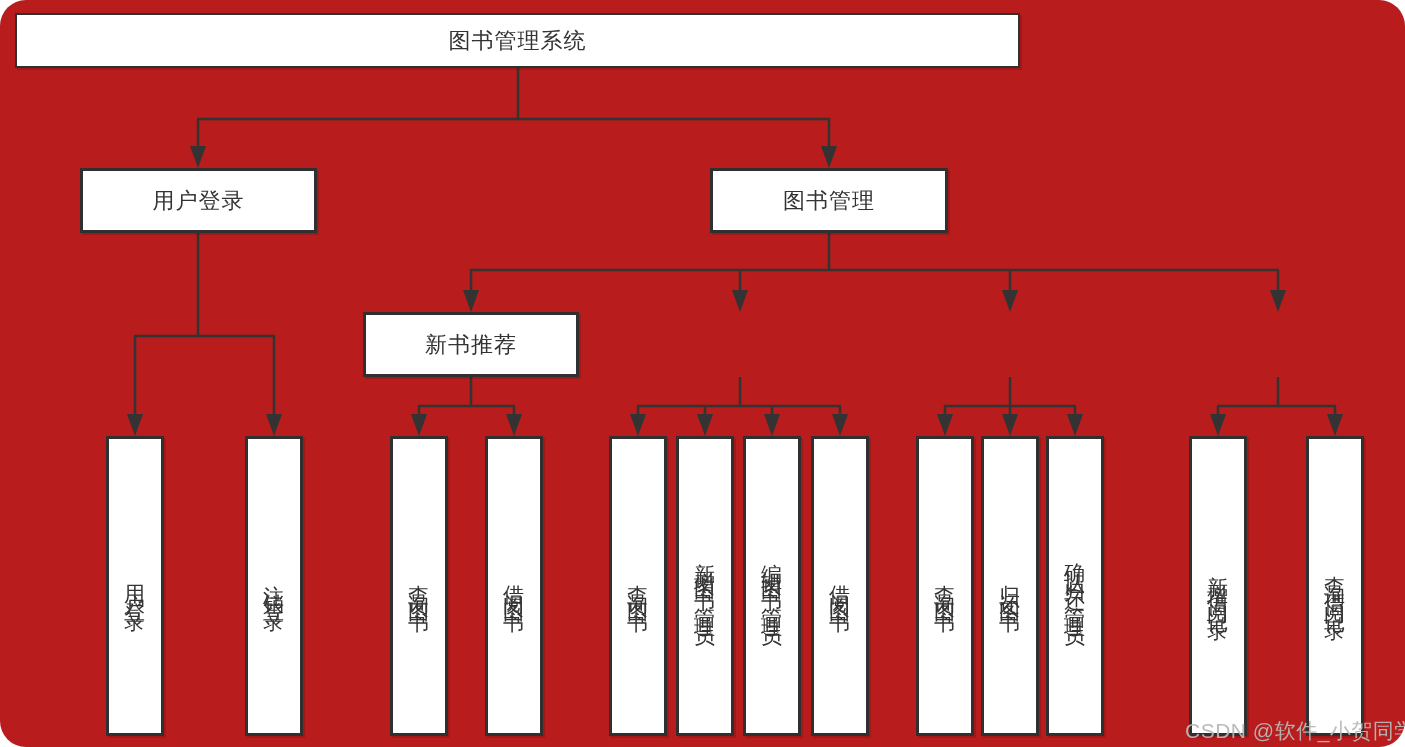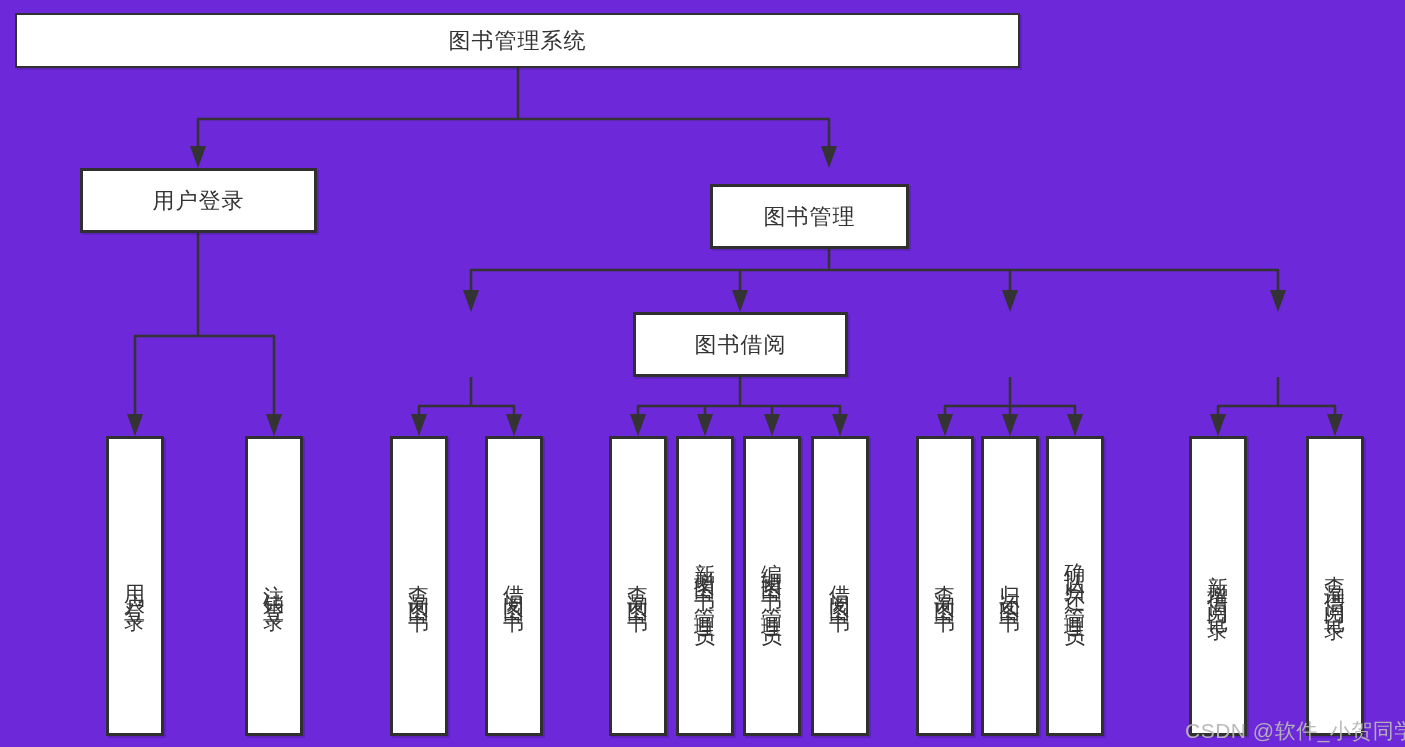--- a/index.html
+++ b/index.html
@@ -1,18 +1,18 @@
 <!DOCTYPE html>
 <html><head>
 <meta charset="utf-8">
 <style>
   html,body{margin:0;padding:0;background:#fff;}
   .stage{
-    position:relative;width:1405px;height:747px;background:#6d28d9;
-    font-family:"Liberation Sans","DejaVu Sans",sans-serif;color:#333;overflow:hidden;
+    position:relative;width:1405px;height:747px;background:#b91c1c;
+    font-family:"Liberation Sans","DejaVu Sans",sans-serif;color:#333;overflow:hidden;border-radius:26px;
   }
   .connectors{position:absolute;left:0;top:0;z-index:1;}
   .box{
     position:absolute;z-index:2;box-sizing:border-box;
     border:3px solid #303030;background:#ffffff;
     display:flex;align-items:center;justify-content:center;
     box-shadow:2px 2px 0 rgba(0,0,0,0.13);
   }
   .root{border-width:2px;font-size:22px;letter-spacing:1px;}
   .l1,.l2{font-size:22px;letter-spacing:1px;}
@@ -74,26 +74,26 @@
     </g>
   </svg>
 
   <div class="box root" style="left:15px;top:13px;width:1005px;height:55px">
     <span>图书管理系统</span>
   </div>
 
   <div class="box l1" style="left:80px;top:168px;width:237px;height:65px">
     <span>用户登录</span>
   </div>
-  <div class="box l1" style="left:710px;top:184px;width:199px;height:65px">
+  <div class="box l1" style="left:710px;top:168px;width:238px;height:65px">
     <span>图书管理</span>
   </div>
 
-  <div class="box l2" style="left:633px;top:312px;width:215px;height:65px">
-    <span>图书借阅</span>
+  <div class="box l2" style="left:363px;top:312px;width:216px;height:65px">
+    <span>新书推荐</span>
   </div>
 
   <div class="box leaf" style="left:106px">
     <span class="vtext">用户登录</span>
   </div>
   <div class="box leaf" style="left:245px">
     <span class="vtext">注销登录</span>
   </div>
   <div class="box leaf" style="left:390px">
     <span class="vtext">查询图书</span>

